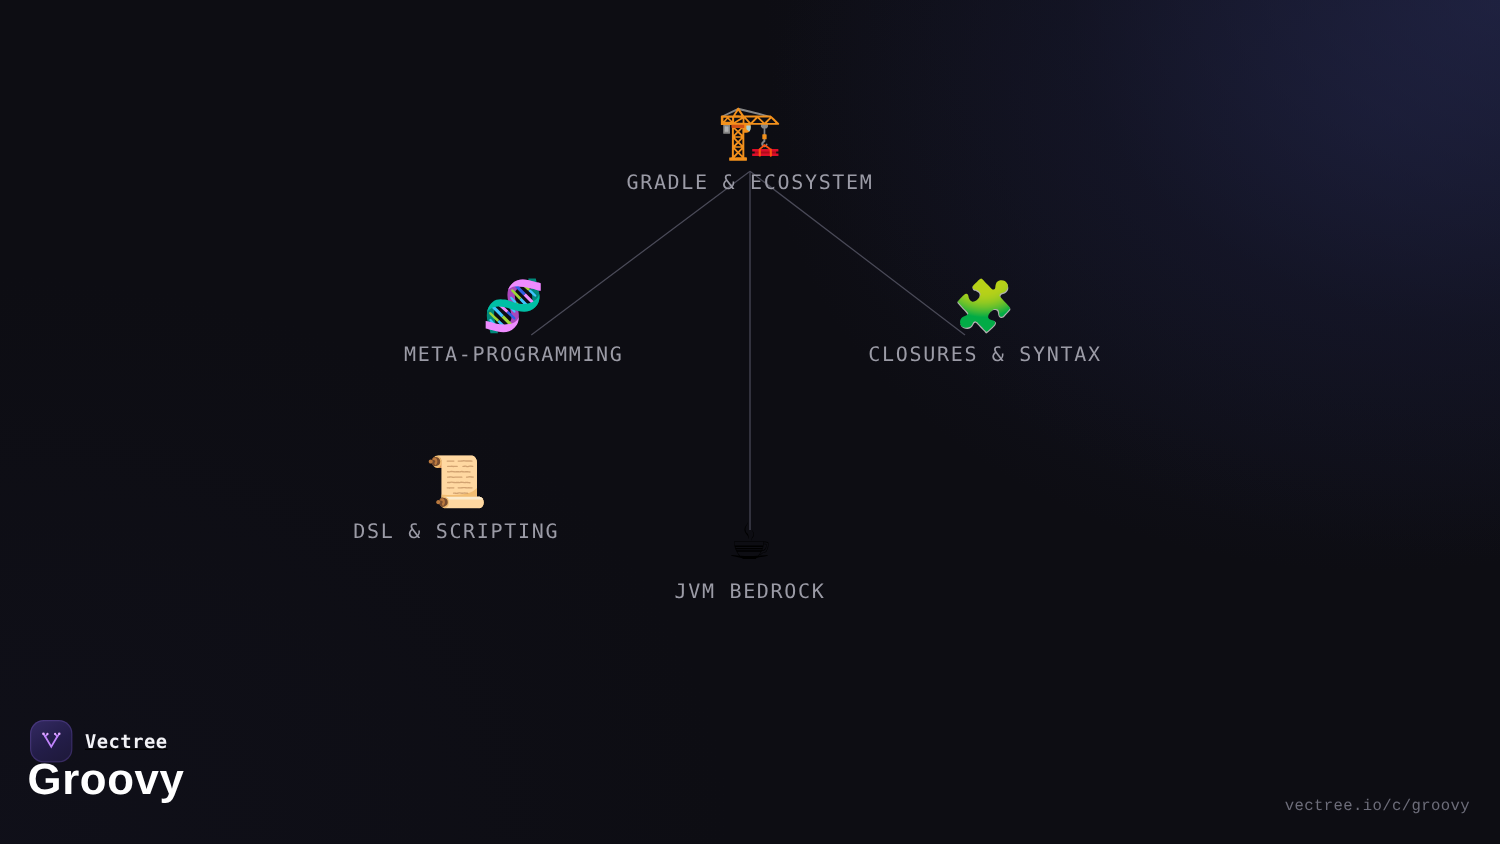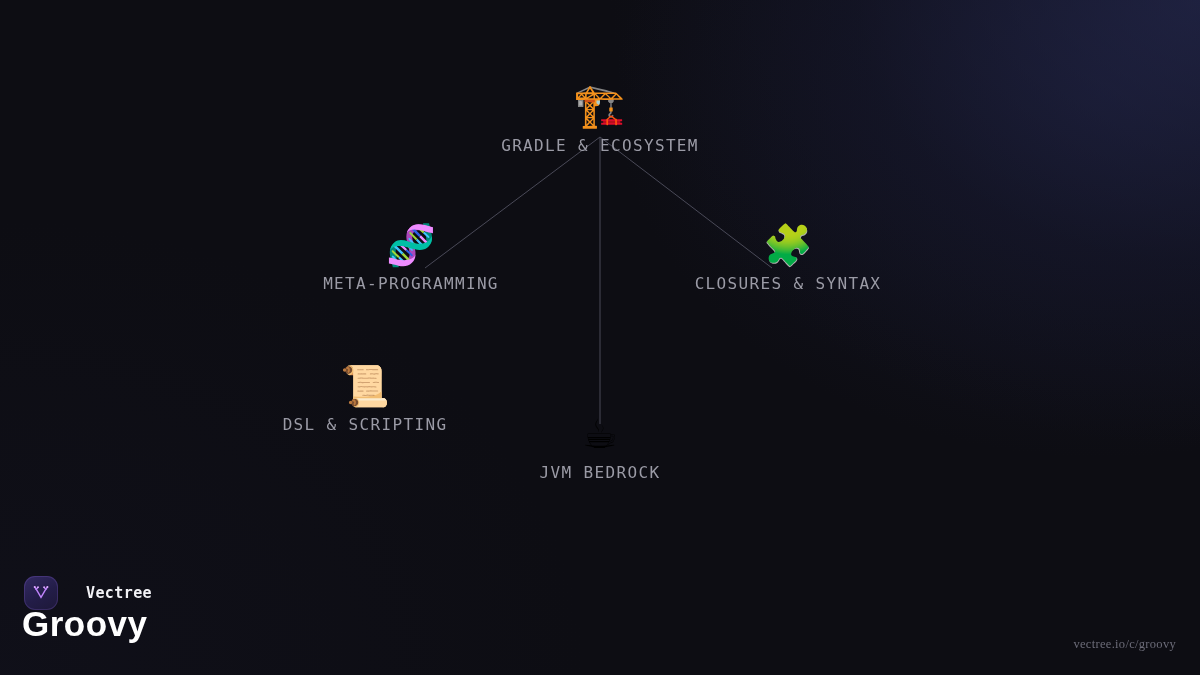--- a/index.html
+++ b/index.html
@@ -72,21 +72,22 @@
     bottom: 0;
     width: 1200px;
     height: 120px;
   }
   #brand-row {
     position: absolute;
     left: 24px;
     top: 21px;
     display: flex;
     align-items: center;
-    gap: 28px;
+    gap: 10px;
+    text-decoration: underline;
   }
   #brand-logo {
     width: 34px;
     height: 34px;
     border-radius: 11px;
     background: linear-gradient(150deg, #342a63 0%, #231d48 55%, #1d1838 100%);
     box-shadow: 0 0 0 1px rgba(150,110,230,0.22) inset;
     display: flex;
     align-items: center;
     justify-content: center;
@@ -107,21 +108,21 @@
     font-size: 35px;
     font-weight: 700;
     letter-spacing: 0.5px;
     color: #ffffff;
     line-height: 1.1;
   }
   #footer-url {
     position: absolute;
     right: 24px;
     bottom: 23px;
-    font-family: Liberation Serif, serif;
+    font-family: Liberation Mono, monospace;
     font-size: 12.5px;
     letter-spacing: 0.3px;
     color: #6c6c79;
     margin-top: 24px;
   }
 </style>
 </head>
 <body>
 
 <div id="canvas">

